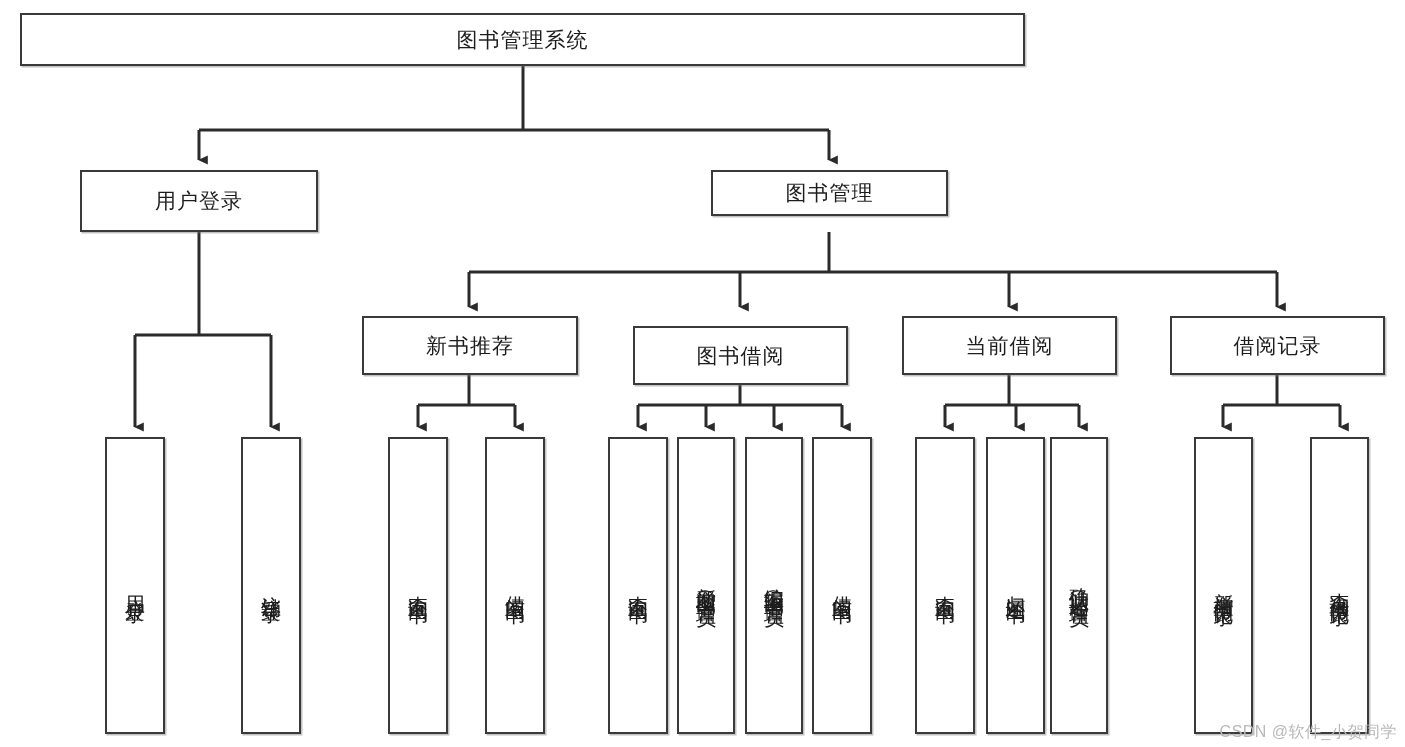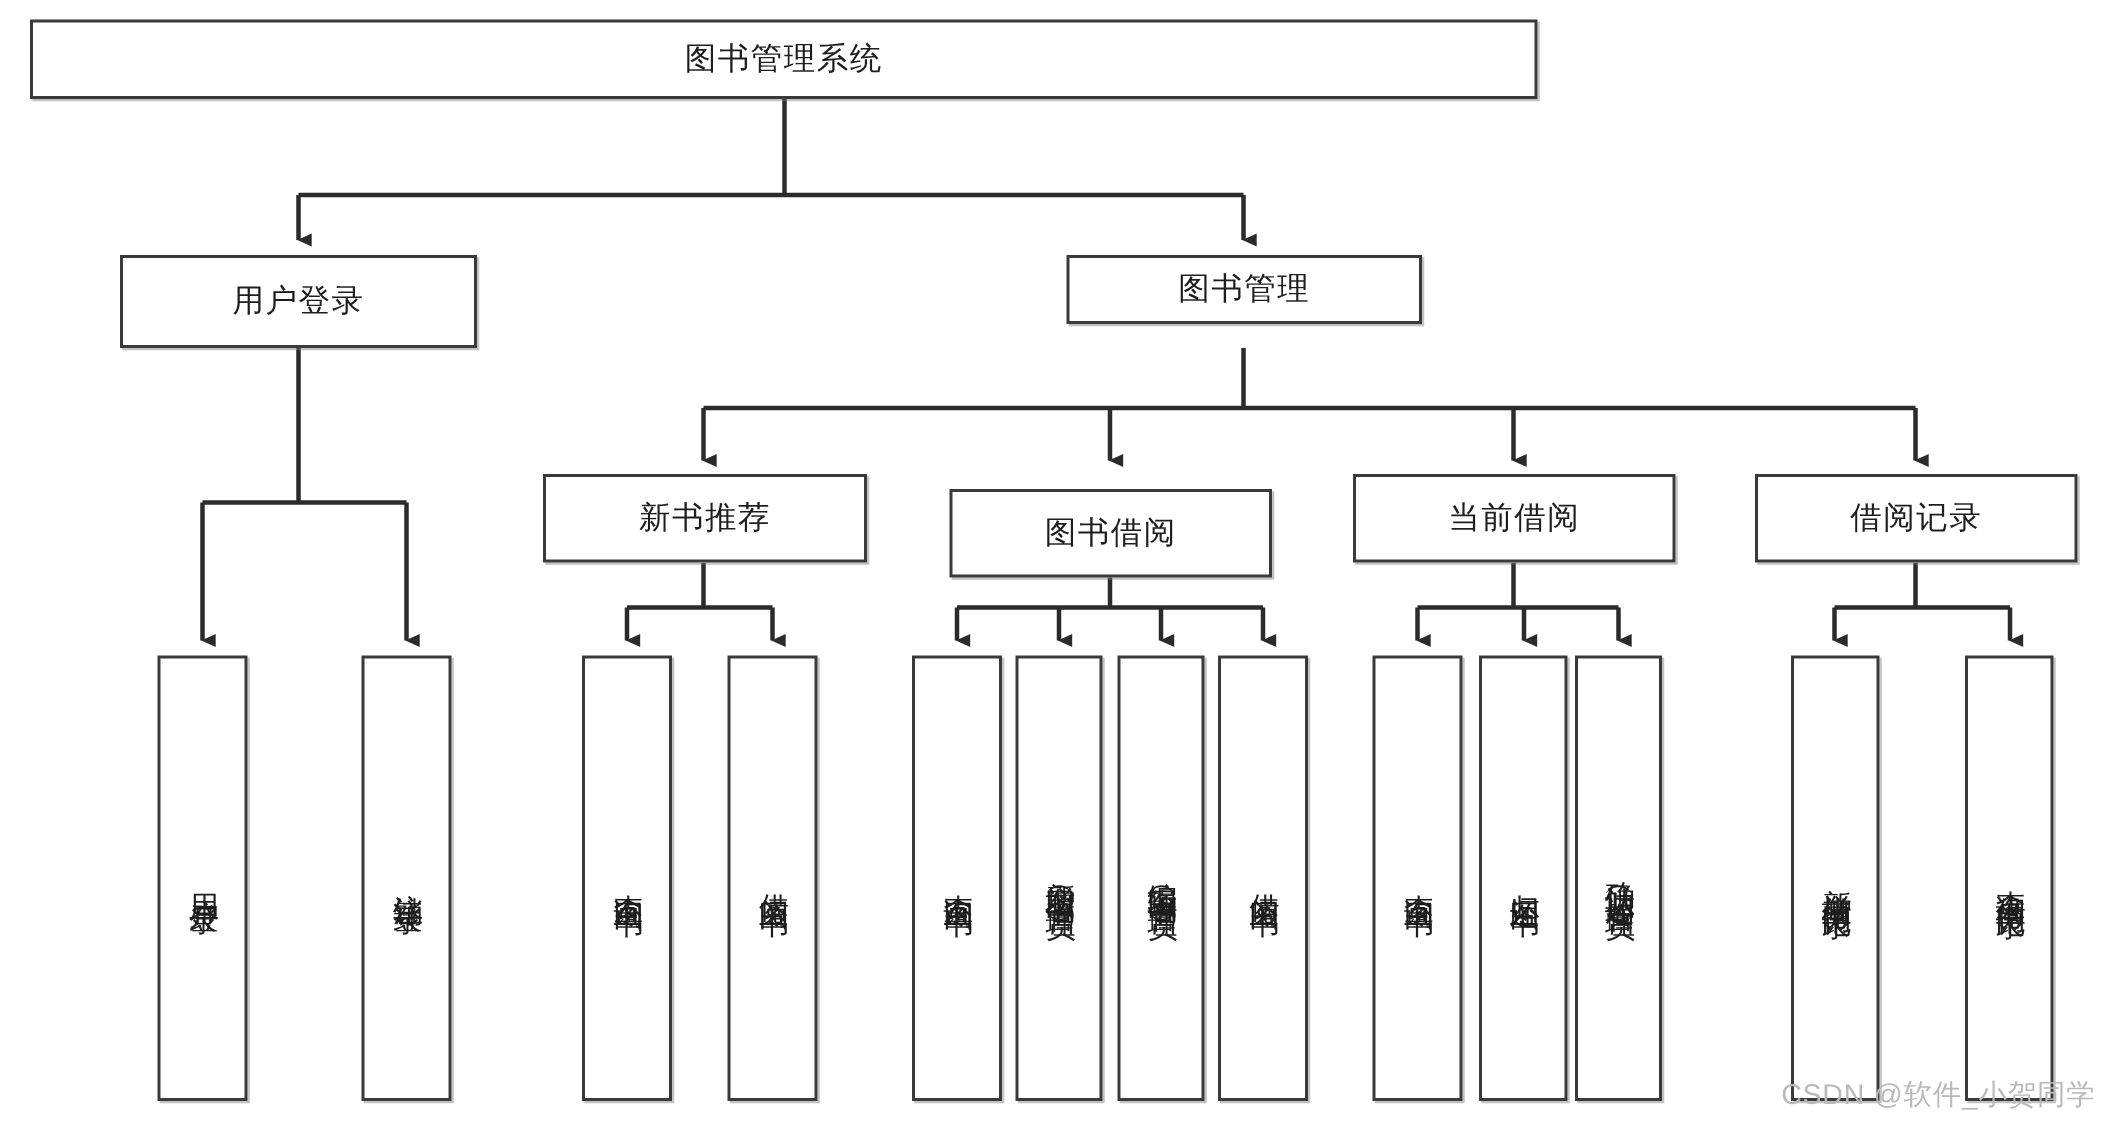--- a/index.html
+++ b/index.html
@@ -55,21 +55,21 @@
   .node.vert span {
     writing-mode: vertical-rl;
     text-orientation: upright;
     display: inline-block;
     max-height: 100%;
   }
   #watermark {
     position: absolute;
     right: 8px;
     bottom: 4px;
-    font-size: 19px;
+    font-size: 16px;
     color: #b9b9b9;
     letter-spacing: 0.5px;
     z-index: 6;
     white-space: nowrap;
   }
 </style>
 </head>
 <body>
 
 <div id="canvas">

